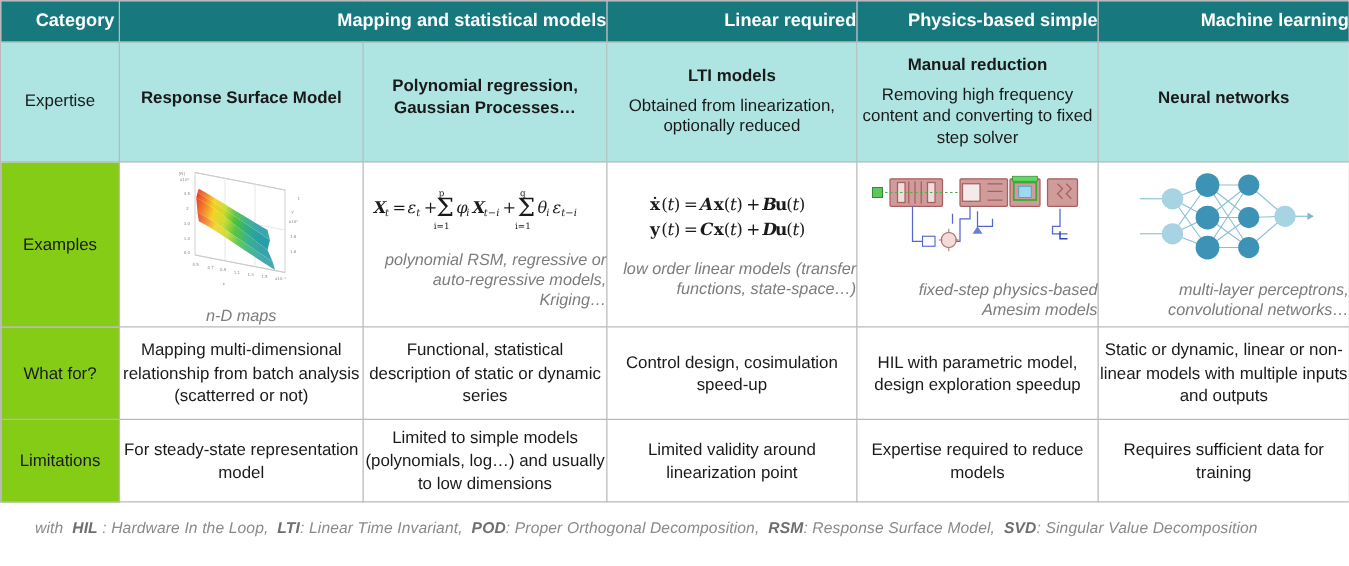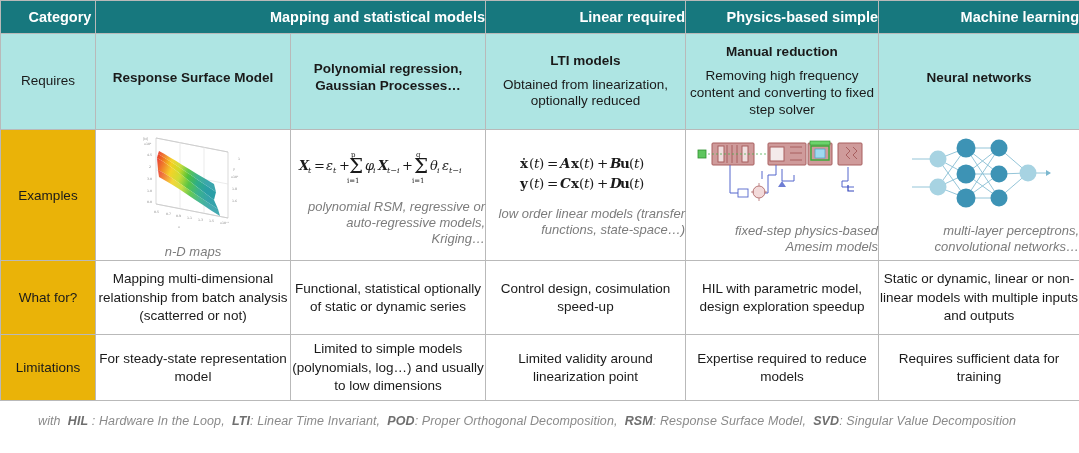--- a/index.html
+++ b/index.html
@@ -63,21 +63,21 @@
   }
   .tech .strong {
     font-weight: bold;
     display: block;
     margin-bottom: 7px;
   }
   .tech .sub { display: block; }
 
   
   .rowlabel {
-    background: #eab308;
+    background: #84cc16;
     text-align: center;
     font-size: 13.5px;
     color: #1a1a1a;
   }
 
   
   .ex {
     background: #ffffff;
     height: 130px;
     text-align: center;
@@ -116,21 +116,21 @@
     padding: 7px 9px;
   }
   .row-whatfor td { height: 74px; }
   .row-limit td { height: 66px; }
 
   
   .footnote {
     font-style: italic;
     color: #8a8a8a;
     font-size: 12.5px;
-    padding: 13px 0 0 38px;
+    padding: 13px 0 0 28px;
     letter-spacing: 0.1px;
   }
   .footnote b { color: #6f6f6f; font-style: italic; }
 
   
   .surface-art { width: 122px; height: 104px; }
 
   
   .schem-art { width: 172px; height: 78px; }
 
@@ -165,21 +165,21 @@
       </th>
       <th class="hdr">
         <span class="hdr-inner">Physics-based simple</span>
       </th>
       <th class="hdr">
         <span class="hdr-inner">Machine learning</span>
       </th>
     </tr>
 
     <tr class="row-technique">
-      <td class="tech label">Requires</td>
+      <td class="tech label">Expertise</td>
       <td class="tech">
         <span class="strong">Response Surface Model</span>
       </td>
       <td class="tech">
         <span class="strong">Polynomial regression, Gaussian Processes…</span>
       </td>
       <td class="tech">
         <span class="strong">LTI models</span>
         <span class="sub">Obtained from linearization, optionally reduced</span>
       </td>
@@ -441,21 +441,21 @@
             </svg>
           </div>
           <div class="caption">multi-layer perceptrons, convolutional networks…</div>
         </div>
       </td>
     </tr>
 
     <tr class="row-whatfor">
       <td class="rowlabel">What for?</td>
       <td class="body-cell">Mapping multi-dimensional relationship from batch analysis (scatterred or not)</td>
-      <td class="body-cell">Functional, statistical optionally of static or dynamic series</td>
+      <td class="body-cell">Functional, statistical description of static or dynamic series</td>
       <td class="body-cell">Control design, cosimulation speed-up</td>
       <td class="body-cell">HIL with parametric model, design exploration speedup</td>
       <td class="body-cell">Static or dynamic, linear or non-linear models with multiple inputs and outputs</td>
     </tr>
 
     <tr class="row-limit">
       <td class="rowlabel">Limitations</td>
       <td class="body-cell">For steady-state representation model</td>
       <td class="body-cell">Limited to simple models (polynomials, log…) and usually to low dimensions</td>
       <td class="body-cell">Limited validity around linearization point</td>

